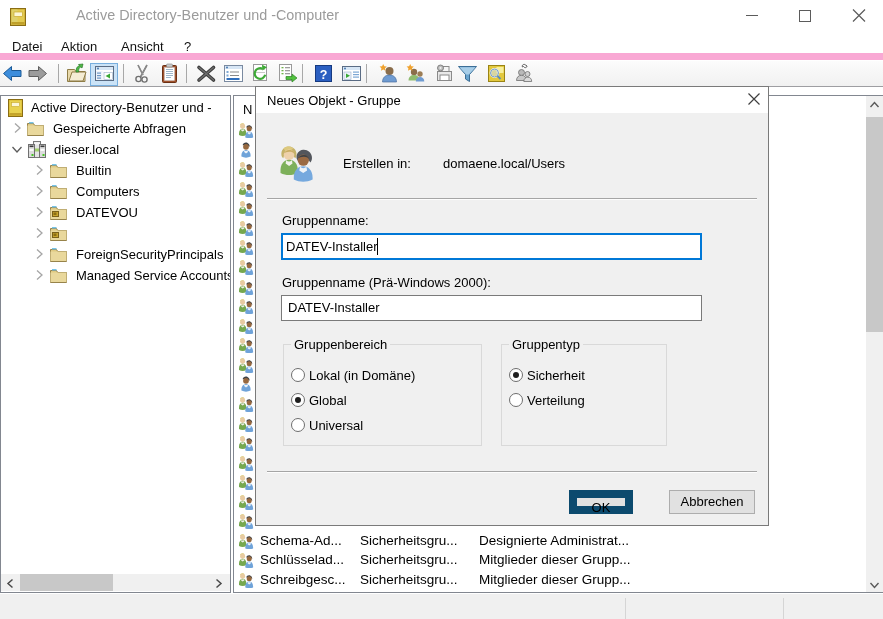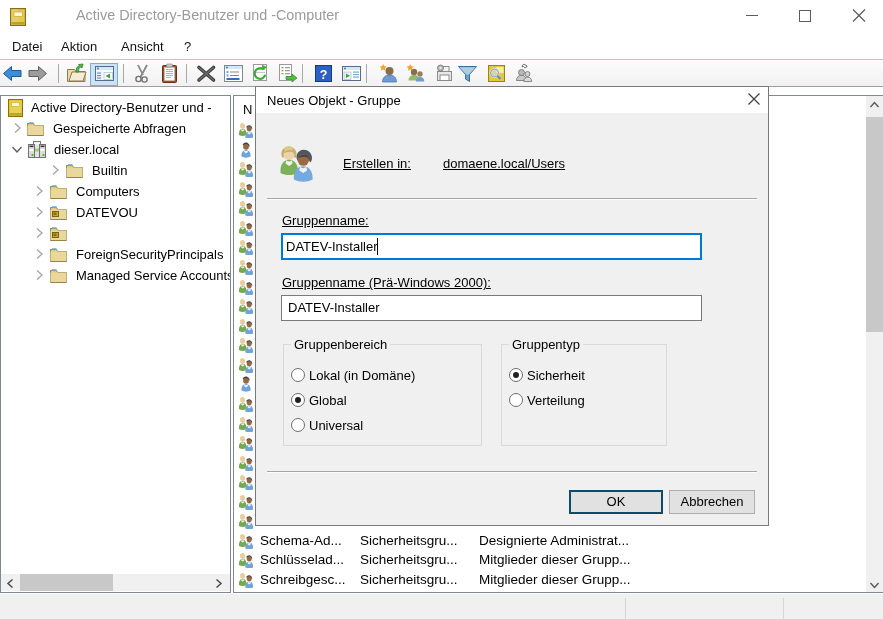--- a/index.html
+++ b/index.html
@@ -9,21 +9,21 @@
   #win { position:relative; width:883px; height:619px; background:#fff; }
 
   
   #titlebar { position:absolute; left:0; top:0; width:883px; height:32px; background:#fff; }
   #title-ic { position:absolute; left:10px; top:8px; }
   #title-tx { position:absolute; left:32px; top:7px; font-size:14.4px; color:#9b9b9b;margin-left:44px; }
   .winbtn { position:absolute; top:0; height:32px; }
 
   
   #menubar { position:absolute; left:0; top:32px; width:883px; height:28px; background:#fff;
-     border-bottom:1px solid #f9a8d4; }
+     border-bottom:7px solid #f9a8d4; }
   .mi { position:absolute; top:7px; font-size:13px; color:#111; }
 
   
   #toolbar { position:absolute; left:0; top:61px; width:883px; height:26px;
      background:linear-gradient(#fcfcfc,#f1f1f1); border-bottom:1px solid #9e9ea2; }
   .tsep { position:absolute; top:3px; width:1px; height:19px; background:#a8a8a8; }
   .tic { position:absolute; top:2px; width:21px; height:21px; }
 
   
   #treepane { position:absolute; left:0; top:95px; width:231px; height:498px;
@@ -50,21 +50,21 @@
 
   
   #statusbar { position:absolute; left:0; top:594px; width:883px; height:25px; background:#f0f0f0; }
   .sdiv { position:absolute; top:4px; width:1px; height:21px; background:#d5d5d5; }
 
   
   #dialog { position:absolute; left:255px; top:86px; width:514px; height:440px;
      background:#f0f0f0; border:1px solid #7a7a7a; }
   #dlg-title { position:absolute; left:0; top:0; width:512px; height:26px; background:#fff; }
   #dlg-title span { position:absolute; left:11px; top:6px; font-size:13px; color:#000; }
-  .dlg-label { position:absolute; font-size:13px; color:#000; white-space:nowrap;text-decoration:underline; }
+  .dlg-label { position:absolute; font-size:13px; color:#000; white-space:nowrap; }
   .dlg-input { position:absolute; background:#fff; font-size:13px; white-space:nowrap; }
   .gbox { position:absolute; border:1px solid #d9d9d9; }
   .gbox-label { position:absolute; top:-8px; background:#f0f0f0; padding:0 3px; font-size:13px; }
   .radio { position:absolute; width:14px; height:14px; border:1.5px solid #6e6e6e; border-radius:50%; background:#fff; }
   .radio.sel::after { content:""; position:absolute; left:2.5px; top:2.5px; width:6px; height:6px;
       border-radius:50%; background:#1f1f1f; }
   .rlabel { position:absolute; font-size:13px; white-space:nowrap; }
   .dhr { position:absolute; left:11px; width:490px; height:1px; background:#a5a5a5; box-shadow:0 1px 0 #fdfdfd; }
   .btn { position:absolute; background:#e1e1e1; border:1px solid #adadad; font-size:13px;
      text-align:center; }
@@ -284,21 +284,21 @@
         <rect x="1.5" y="8" width="4" height="2" fill="#fafafa"></rect>
         <rect x="3.5" y="13" width="2" height="2" fill="#44c424"></rect>
         <rect x="11.5" y="3.5" width="6" height="13" fill="#dcdcdc" stroke="#707070"></rect>
         <rect x="12.5" y="4.5" width="4" height="1.6" fill="#3a3a3a"></rect>
         <rect x="12.5" y="8" width="4" height="2" fill="#fafafa"></rect>
         <rect x="14.5" y="13" width="2" height="2" fill="#44c424"></rect>
       </svg>
       <span class="tlabel" style="left:53px">dieser.local</span>
     </div>
 
-    <div class="trow" style="left:16px; top:64px; width:241px">
+    <div class="trow" style="left:0; top:64px; width:241px">
       <svg class="chev" style="left:30px" viewBox="0 0 16 16">
           <path d="M6 3.5 L11 8 L6 12.5" fill="none" stroke="#a6a6a6" stroke-width="1.3"></path>
         </svg>
       <svg class="ticon" style="left:49px; top:3px" width="17" height="15" viewBox="0 0 17 15">
         <path d="M0.5 2.5 h6 l1.2 2 h8.8 v10 h-16 z" fill="#dfc981" stroke="#97834a"></path>
         <path d="M0.5 4.5 h16 v9.5 h-16 z" fill="#e9d89c"></path>
         <rect x="2" y="1" width="4.5" height="1.5" fill="#76c4e8"></rect>
       </svg>
       <span class="tlabel" style="left:75px">Builtin</span>
     </div>
@@ -725,17 +725,17 @@
       <span class="rlabel" style="left:25px; top:73px">Universal</span>
     </div>
     <div class="gbox" style="left:245px; top:257px; width:166px; height:102px">
       <span class="gbox-label" style="left:7px">Gruppentyp</span>
       <div class="radio sel" style="left:7px; top:23px"></div>
       <span class="rlabel" style="left:25px; top:23px">Sicherheit</span>
       <div class="radio" style="left:7px; top:48px"></div>
       <span class="rlabel" style="left:25px; top:48px">Verteilung</span>
     </div>
     <div class="dhr" style="top:384px"></div>
-    <div class="btn" style="left:313px; top:403px; width:94px; height:24px; line-height:20px; border:2px solid #0c4a6e;">OK</div>
+    <div class="btn" style="left:313px; top:403px; width:64px; height:24px; line-height:20px; border:8px solid #0c4a6e;">OK</div>
     <div class="btn" style="left:413px; top:403px; width:86px; height:24px; line-height:22px;">Abbrechen</div>
   </div>
 
 </div>
 
 </body></html>

